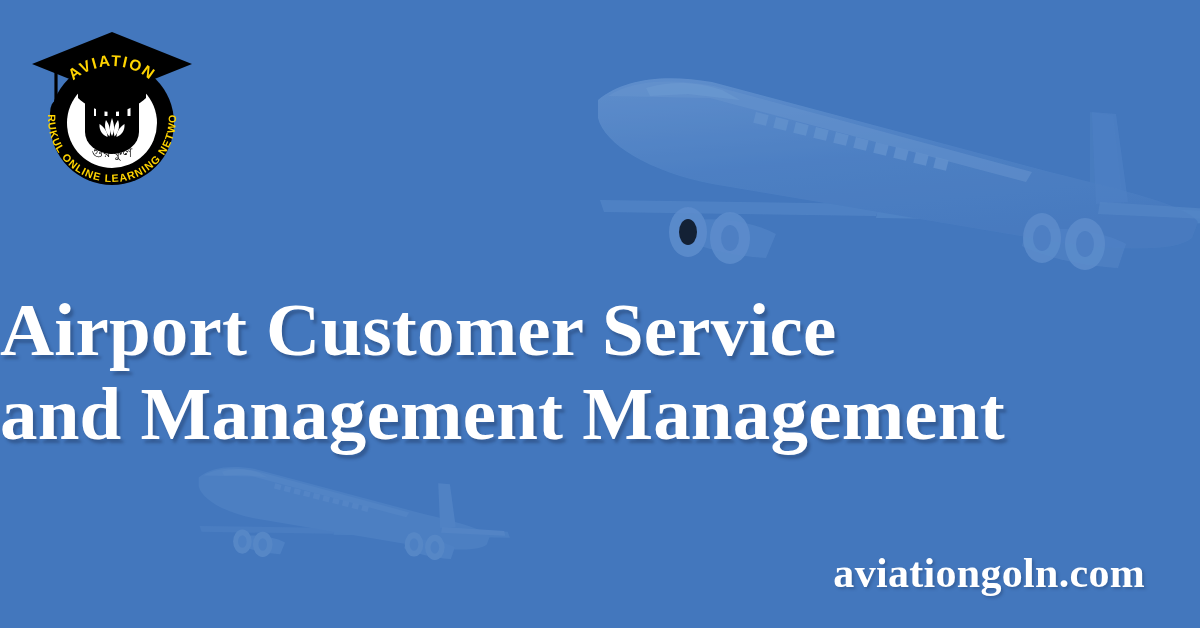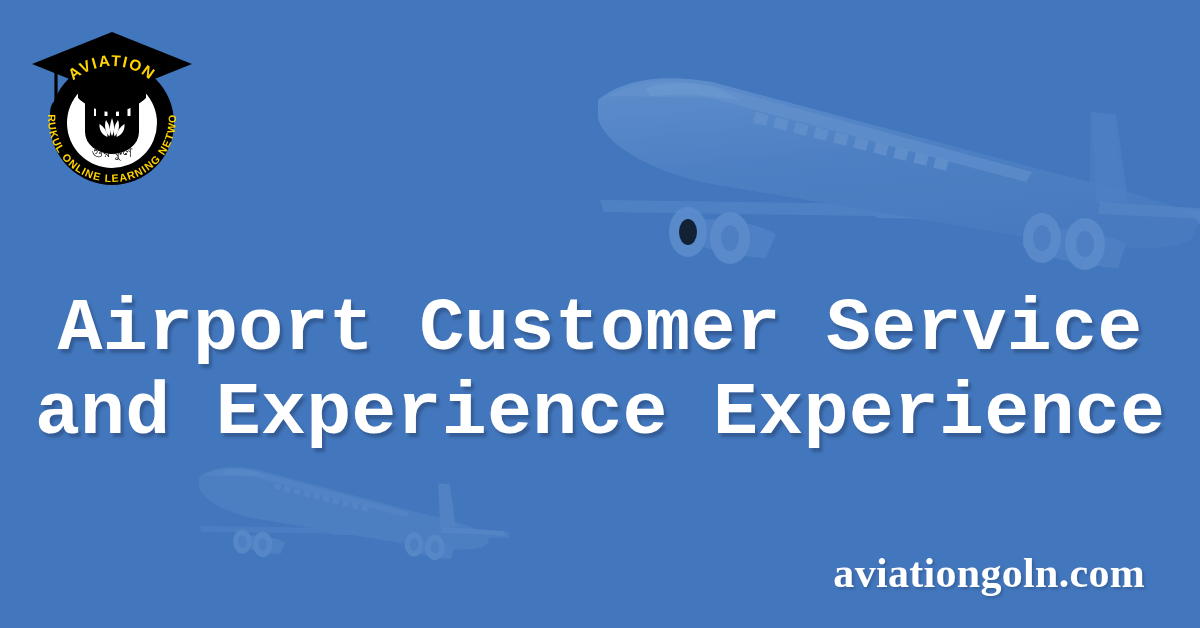--- a/index.html
+++ b/index.html
@@ -48,23 +48,23 @@
     width: 180px;
     height: 180px;
   }
 
   
   #headline {
     position: absolute;
     left: 0;
     top: 238px;
     width: 1200px;
-    text-align: center;
+    text-align: left;
     color: #ffffff;
-    font-family: Liberation Mono, monospace;
+    font-family: Liberation Serif, serif;
     font-weight: bold;
     font-size: 75px;
     line-height: 84px;
     letter-spacing: 0.2px;
     text-shadow: 3px 4px 3px rgba(30, 55, 95, 0.42);
   }
   #headline .ln {
     display: block;
     white-space: nowrap;
   }
@@ -224,18 +224,18 @@
     <text font-family="Liberation Sans, sans-serif" font-size="15.5" font-weight="bold" fill="#ffd400" letter-spacing="1.6">
       <textPath href="#arcTop" startOffset="50%" text-anchor="middle">AVIATION</textPath>
     </text>
     <text font-family="Liberation Sans, sans-serif" font-size="10.6" font-weight="bold" fill="#ffd400" letter-spacing="1.05">
       <textPath href="#arcBottom" startOffset="50%" text-anchor="middle">GURUKUL ONLINE LEARNING NETWORK</textPath>
     </text>
   </svg>
 
   <h1 id="headline">
     <span class="ln">Airport Customer Service</span>
-    <span class="ln">and Experience Experience</span>
+    <span class="ln">and Management Management</span>
   </h1>
 
   <div id="website">aviationgoln.com</div>
 
 </div>
 
 </body></html>

